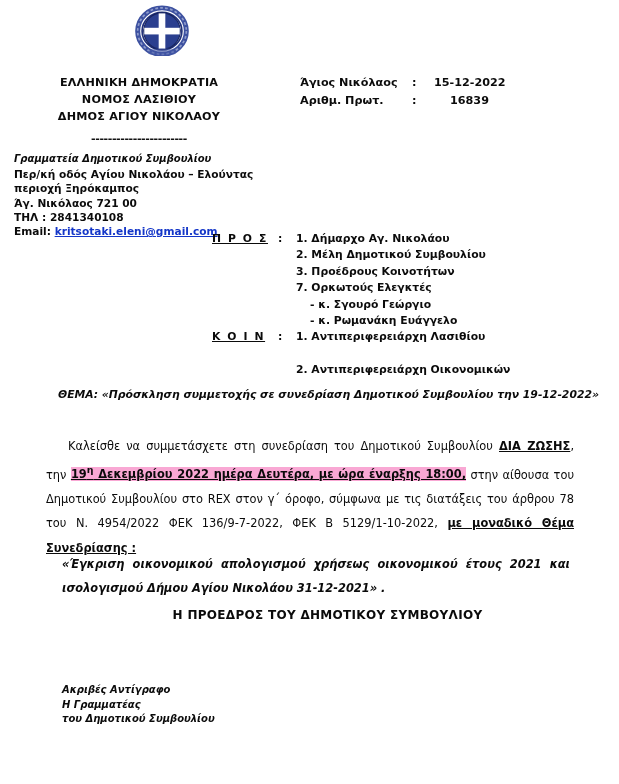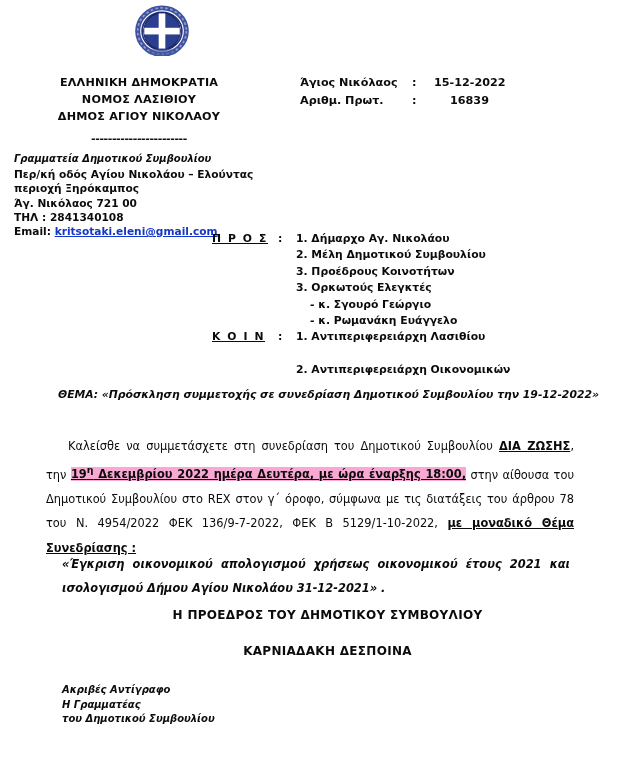--- a/index.html
+++ b/index.html
@@ -227,21 +227,21 @@
 
 <div class="recipients">
 
   <div class="rcp-row">
     <span class="rcp-tag">Π Ρ Ο Σ</span>
     <span class="rcp-colon">:</span>
     <span class="rcp-items">
       <div class="rcp-item">1. Δήμαρχο Αγ. Νικολάου</div>
       <div class="rcp-item">2. Μέλη Δημοτικού Συμβουλίου</div>
       <div class="rcp-item">3. Προέδρους Κοινοτήτων</div>
-      <div class="rcp-item">3. Ορκωτούς Ελεγκτές</div>
+      <div class="rcp-item">7. Ορκωτούς Ελεγκτές</div>
       <div class="rcp-item rcp-sub">- κ. Σγουρό Γεώργιο</div>
       <div class="rcp-item rcp-sub">- κ. Ρωμανάκη Ευάγγελο</div>
     </span>
   </div>
 
   <div class="rcp-row">
     <span class="rcp-tag">Κ Ο Ι Ν </span>
     <span class="rcp-colon">:</span>
     <span class="rcp-items">
       <div class="rcp-item">1. Αντιπεριφερειάρχη Λασιθίου</div>
@@ -252,20 +252,19 @@
 </div>
 
 <div class="subject">ΘΕΜΑ: «Πρόσκληση συμμετοχής σε συνεδρίαση Δημοτικού Συμβουλίου την 19-12-2022»</div>
 
 <div class="body-text"><span>Καλείσθε να συμμετάσχετε στη συνεδρίαση του Δημοτικού Συμβουλίου </span><span class="bu">ΔΙΑ ΖΩΣΗΣ</span><span>, την </span><span class="bu hl"><span>19</span><sup>η</sup><span> Δεκεμβρίου 2022 ημέρα Δευτέρα, με ώρα έναρξης 18:00,</span></span><span> στην αίθουσα του Δημοτικού Συμβουλίου στο REX στον γ΄ όροφο,  σύμφωνα με τις διατάξεις του άρθρου 78 του Ν. 4954/2022 ΦΕΚ 136/9-7-2022, ΦΕΚ Β 5129/1-10-2022, </span><span class="bu">με μοναδικό Θέμα  Συνεδρίασης :</span></div>
 
 <div class="agenda">«Έγκριση οικονομικού απολογισμού χρήσεως οικονομικού έτους 2021 και ισολογισμού Δήμου Αγίου Νικολάου 31-12-2021» .</div>
 
 <div class="signature">
   <div class="sig-role">Η ΠΡΟΕΔΡΟΣ ΤΟΥ ΔΗΜΟΤΙΚΟΥ ΣΥΜΒΟΥΛΙΟΥ</div>
-  <div class="sig-name">ΚΑΡΝΙΑΔΑΚΗ ΔΕΣΠΟΙΝΑ</div>
 </div>
 
 <div class="certification">
   <div>Ακριβές Αντίγραφο</div>
   <div>Η Γραμματέας</div>
   <div>του Δημοτικού Συμβουλίου</div>
 </div>
 
 </body></html>

